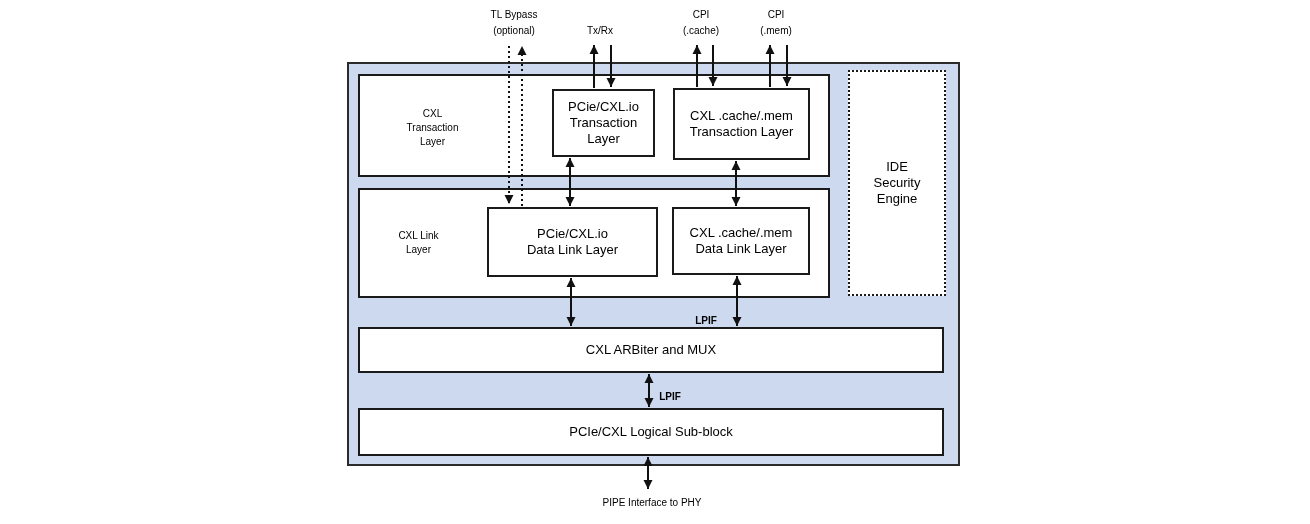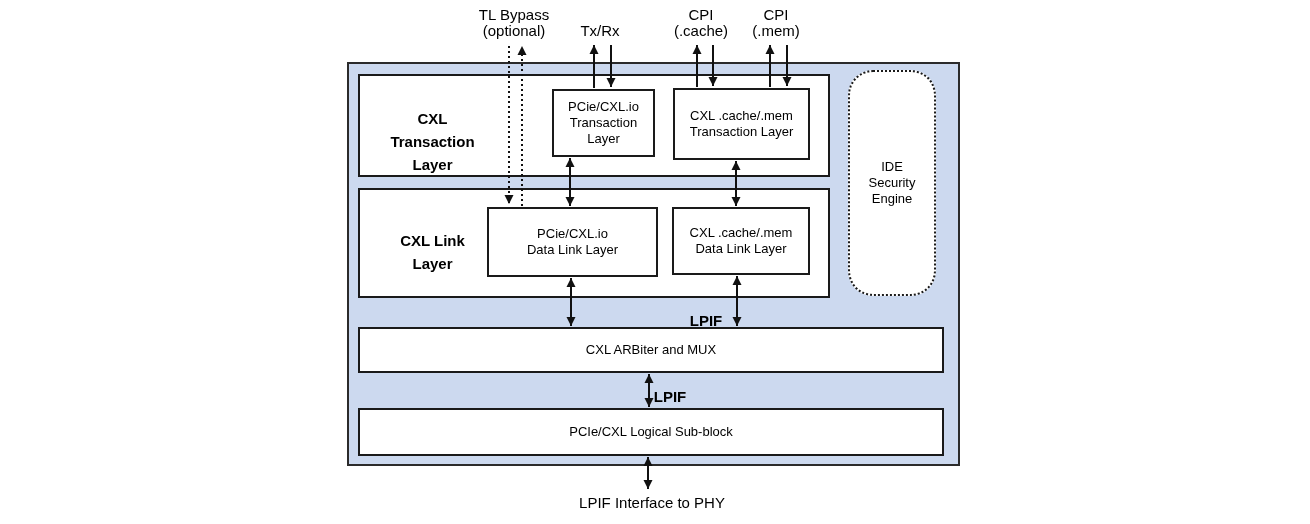--- a/index.html
+++ b/index.html
@@ -8,26 +8,26 @@
     width: 1310px;
     height: 524px;
     background: #ffffff;
     font-family: "Liberation Sans", sans-serif;
     color: #000;
     overflow: hidden;
   }
   .lbl {
     position: absolute;
     text-align: center;
-    font-size: 15px;
+    font-size: 10px;
     line-height: 16px;
     white-space: pre-line;
     color: #000;
   }
-  .lbl.bold { font-weight: bold; line-height: 23px; text-align: center; }
+  .lbl.bold { font-weight: normal; line-height: 14px; text-align: center; }
   .outer {
     position: absolute;
     left: 347px; top: 62px; width: 613px; height: 404px;
     background: #ccd9ef;
     border: 2px solid #2b2b2b;
     box-sizing: border-box;
   }
   .sect, .box, .bar, .ide {
     position: absolute;
     background: #ffffff;
@@ -56,21 +56,21 @@
 </style>
 </head>
 <body>
 
 <div class="canvas">
 
   <div class="outer"></div>
 
   <div class="sect" style="left:358px; top:74px; width:472px; height:103px;"></div>
   <div class="sect" style="left:358px; top:188px; width:472px; height:110px;"></div>
-  <div class="ide" style="left:848px; top:70px; width:88px; height:226px;border-radius:25px;">
+  <div class="ide" style="left:848px; top:70px; width:98px; height:226px;">
     <span class="boxlbl">IDE
 Security
 Engine</span>
   </div>
   <div class="bar" style="left:358px; top:408px; width:586px; height:48px;">
     <span class="boxlbl">PCIe/CXL Logical Sub-block</span>
   </div>
   <div class="bar" style="left:358px; top:327px; width:586px; height:46px;">
     <span class="boxlbl">CXL ARBiter and MUX</span>
   </div>
@@ -89,34 +89,34 @@
 Data Link Layer</span>
   </div>
   <div class="box" style="left:672px; top:207px; width:138px; height:68px;">
     <span class="boxlbl">CXL .cache/.mem
 Data Link Layer</span>
   </div>
 
   <div class="lbl bold" style="left:365px; top:107px; width:135px;">CXL
 Transaction
 Layer</div>
-  <div class="lbl bold" style="left:365px; top:229px; width:135px;">CXL Link
+  <div class="lbl bold" style="left:351px; top:229px; width:135px;">CXL Link
 Layer</div>
 
   <div class="lbl lpif" style="left:688px; top:307px; width:36px;">LPIF</div>
   <div class="lbl lpif" style="left:652px; top:383px; width:36px;">LPIF</div>
 
   <div class="lbl" style="left:468px; top:7px; width:92px;">TL Bypass
 (optional)</div>
   <div class="lbl" style="left:570px; top:23px; width:60px;text-align:center;">Tx/Rx</div>
   <div class="lbl" style="left:670px; top:7px; width:62px;">CPI
 (.cache)</div>
   <div class="lbl" style="left:745px; top:7px; width:62px;">CPI
 (.mem)</div>
-  <div class="lbl" style="left:567px; top:495px; width:170px;">LPIF Interface to PHY</div>
+  <div class="lbl" style="left:567px; top:495px; width:170px;">PIPE Interface to PHY</div>
 
   <svg class="arrows" width="1310" height="524" viewBox="0 0 1310 524">
     <defs>
       <marker id="mUp" markerWidth="10" markerHeight="10" refX="5" refY="0" markerUnits="userSpaceOnUse">
         <path d="M5 0 L9.5 9 L0.5 9 Z"></path>
       </marker>
       <marker id="mDown" markerWidth="10" markerHeight="10" refX="5" refY="9" markerUnits="userSpaceOnUse">
         <path d="M5 9 L0.5 0 L9.5 0 Z"></path>
       </marker>
     </defs>

